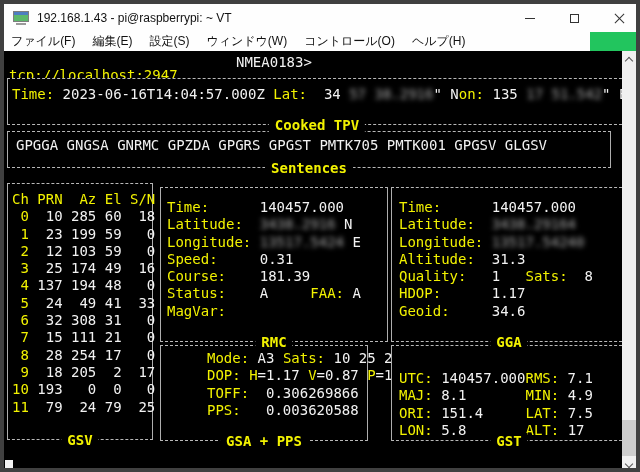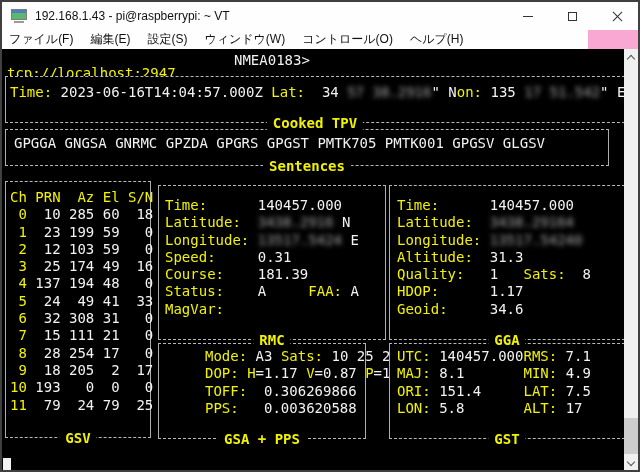--- a/index.html
+++ b/index.html
@@ -1,19 +1,19 @@
 <!DOCTYPE html>
 <html><head>
 <meta charset="utf-8">
 <style>
   * { margin:0; padding:0; box-sizing:border-box; }
   html,body { background:#d0d0d0; }
   .window {
     position:relative; width:640px; height:472px;
-    background:#f9a8d4; border:2px solid #404040; overflow:hidden;
+    background:#22c55e; border:4px solid #404040; overflow:hidden;
     font-family:"Liberation Sans","DejaVu Sans",sans-serif;
   }
   
   .titlebar {
     position:absolute; left:0; top:0; width:638px; height:28px;
     background:#fefefe; display:flex; align-items:center;
   }
   .app-icon { width:16px; height:14px; margin-left:9px; position:relative; flex:0 0 auto; }
   .app-icon .scr { position:absolute; left:0; top:0; width:16px; height:11px; border:1px solid #7d7d7d; background:linear-gradient(180deg,#4d7ec0 0 3px,#5cb86a 3px 100%); }
   .app-icon .base { position:absolute; left:3px; bottom:0; width:10px; height:2px; background:#9a9a9a; }
@@ -58,21 +58,21 @@
   #p-sent .panel-body { padding:5px 0 0 8px; }
   #p-gsv      { left:3px;   top:132px; width:146px; height:257px; }
   #p-gsv .panel-body { padding:7px 0 0 4px; }
   #p-rmc      { left:156px; top:136px; width:228px; height:155px; }
   #p-rmc .panel-body { padding:11px 0 0 6px; }
   #p-gga      { left:387px; top:136px; width:236px; height:155px; }
   #p-gga .panel-body { padding:11px 0 0 7px; }
   #p-gsa      { left:156px; top:294px; width:208px; height:96px;padding-left:40px; }
   #p-gsa .panel-body { padding:4px 0 0 6px; }
   #p-gst      { left:387px; top:294px; width:236px; height:96px; }
-  #p-gst .panel-body { padding:4px 0 0 7px; }
+  #p-gst .panel-body { padding:4px 0 0 7px;margin-top:20px; }
   .status-line { position:absolute; left:2px; top:398px; white-space:pre; color:#f2f2f2;margin-top:48px; }
   .cursor { position:absolute; left:1px; top:409px; width:8px; height:15px; background:#f2f2f2; }
   
   .scrollbar { position:absolute; right:0; top:47px; width:14px; height:423px; background:#f0f0f0; }
   .sb-btn { position:absolute; left:0; width:14px; height:16px; display:flex; align-items:center; justify-content:center; }
   .sb-up { top:0; } .sb-down { bottom:0; }
   .chev { width:6px; height:6px; border-left:1px solid #555; border-top:1px solid #555; }
   .chev-up { transform:translateY(2px) rotate(45deg); }
   .chev-down { transform:translateY(-2px) rotate(-135deg); }
   .sb-thumb { position:absolute; left:0; top:369px; width:14px; height:36px; background:#cdcdcd; }

